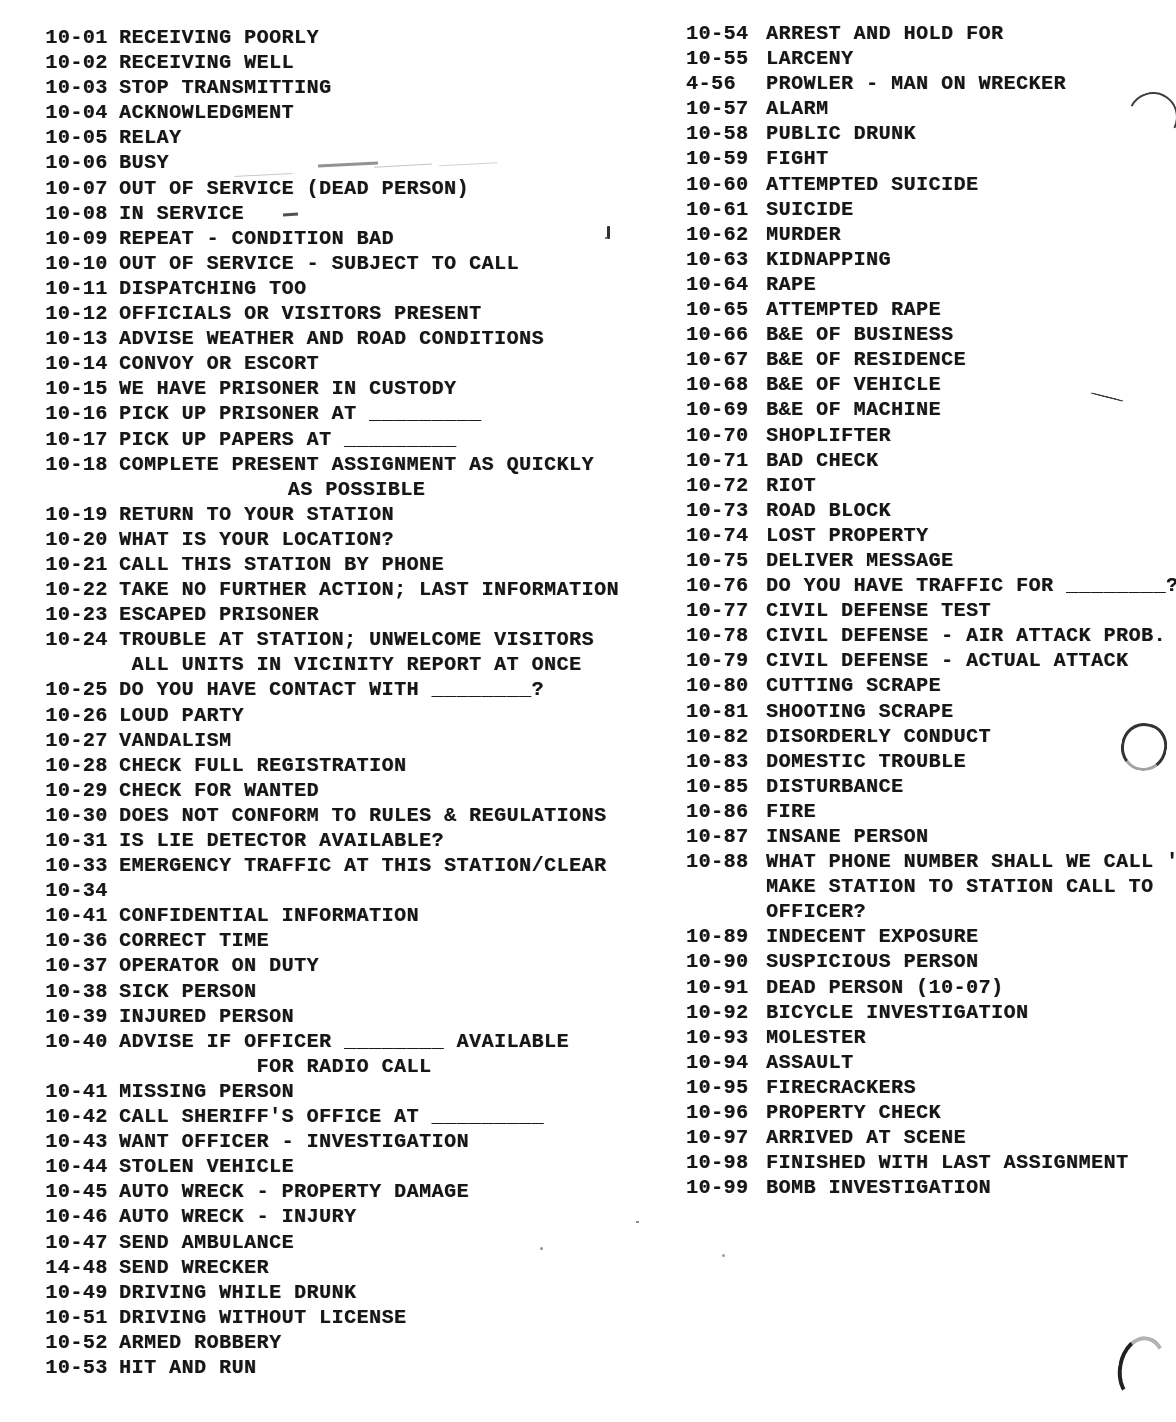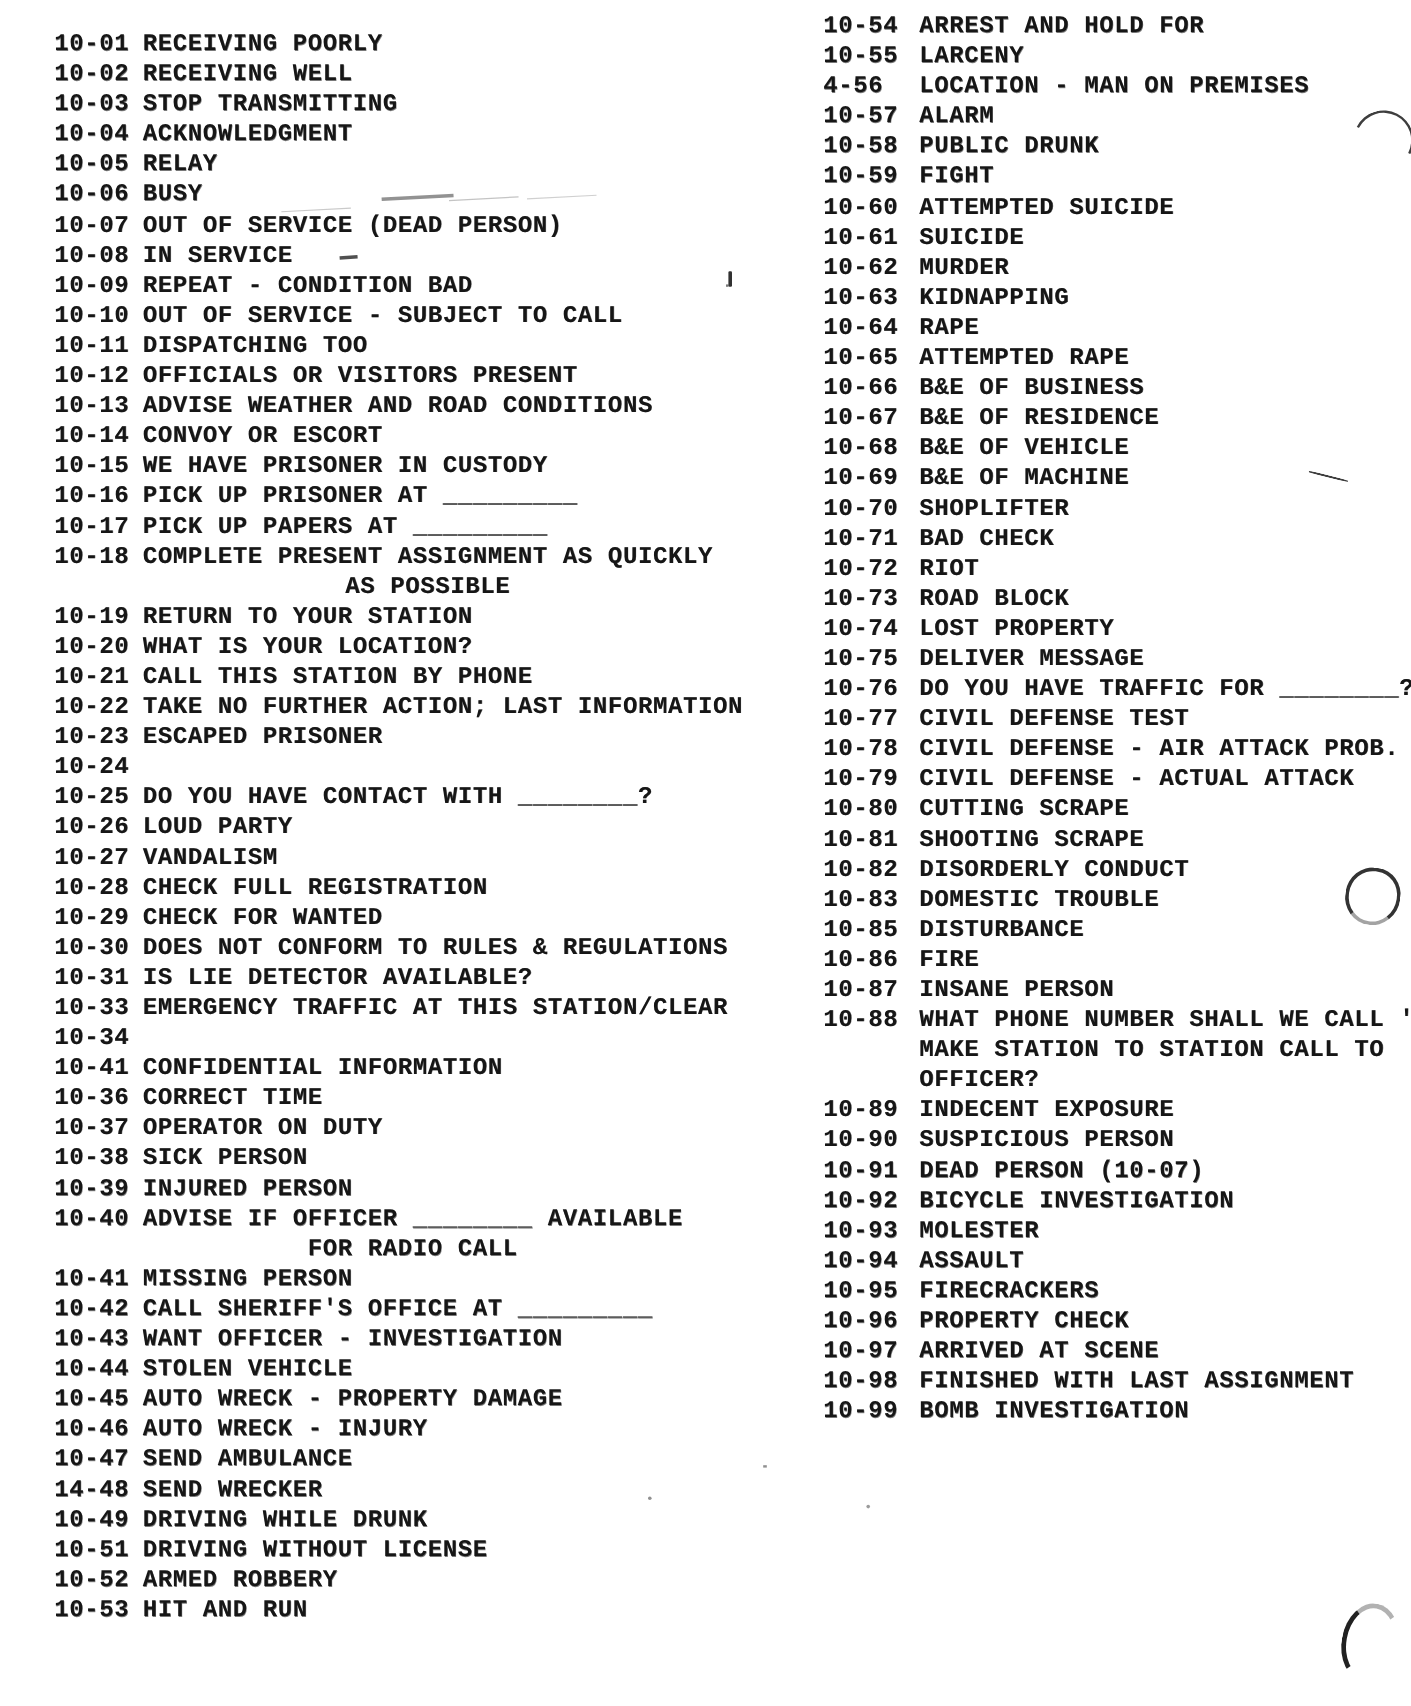--- a/index.html
+++ b/index.html
@@ -12,21 +12,21 @@
   }
   .page{
     position:absolute;inset:0;
     color:#161616;
   }
   .col{
     position:absolute;
     top:25px;
   }
   .col-left{left:34px;width:640px;text-align:center;}
-  .col-right{left:686px;top:10px;width:490px;}
+  .col-right{left:686px;top:21px;width:490px;}
   .row{
     display:flex;
     align-items:flex-start;
   }
   .code{
     flex:0 0 85px;
     font-size:20px;
     font-weight:700;
     line-height:25.1px;
     letter-spacing:0.5px;
@@ -208,20 +208,22 @@
     <span class="desc">TAKE NO FURTHER ACTION; LAST INFORMATION</span>
   </div>
 
   <div class="row">
     <span class="code">10-23</span>
     <span class="desc">ESCAPED PRISONER</span>
   </div>
 
   <div class="row">
     <span class="code">10-24</span>
+    <span class="desc">TROUBLE AT STATION; UNWELCOME VISITORS
+ALL UNITS IN VICINITY REPORT AT ONCE</span>
   </div>
 
   <div class="row">
     <span class="code">10-25</span>
     <span class="desc">DO YOU HAVE CONTACT WITH ________?</span>
   </div>
 
   <div class="row">
     <span class="code">10-26</span>
     <span class="desc">LOUD PARTY</span>
@@ -360,21 +362,21 @@
     <span class="desc">ARREST AND HOLD FOR</span>
   </div>
 
   <div class="row">
     <span class="code">10-55</span>
     <span class="desc">LARCENY</span>
   </div>
 
   <div class="row">
     <span class="code">4-56</span>
-    <span class="desc">LOCATION - MAN ON PREMISES</span>
+    <span class="desc">PROWLER - MAN ON WRECKER</span>
   </div>
 
   <div class="row">
     <span class="code">10-57</span>
     <span class="desc">ALARM</span>
   </div>
 
   <div class="row">
     <span class="code">10-58</span>
     <span class="desc">PUBLIC DRUNK</span>

